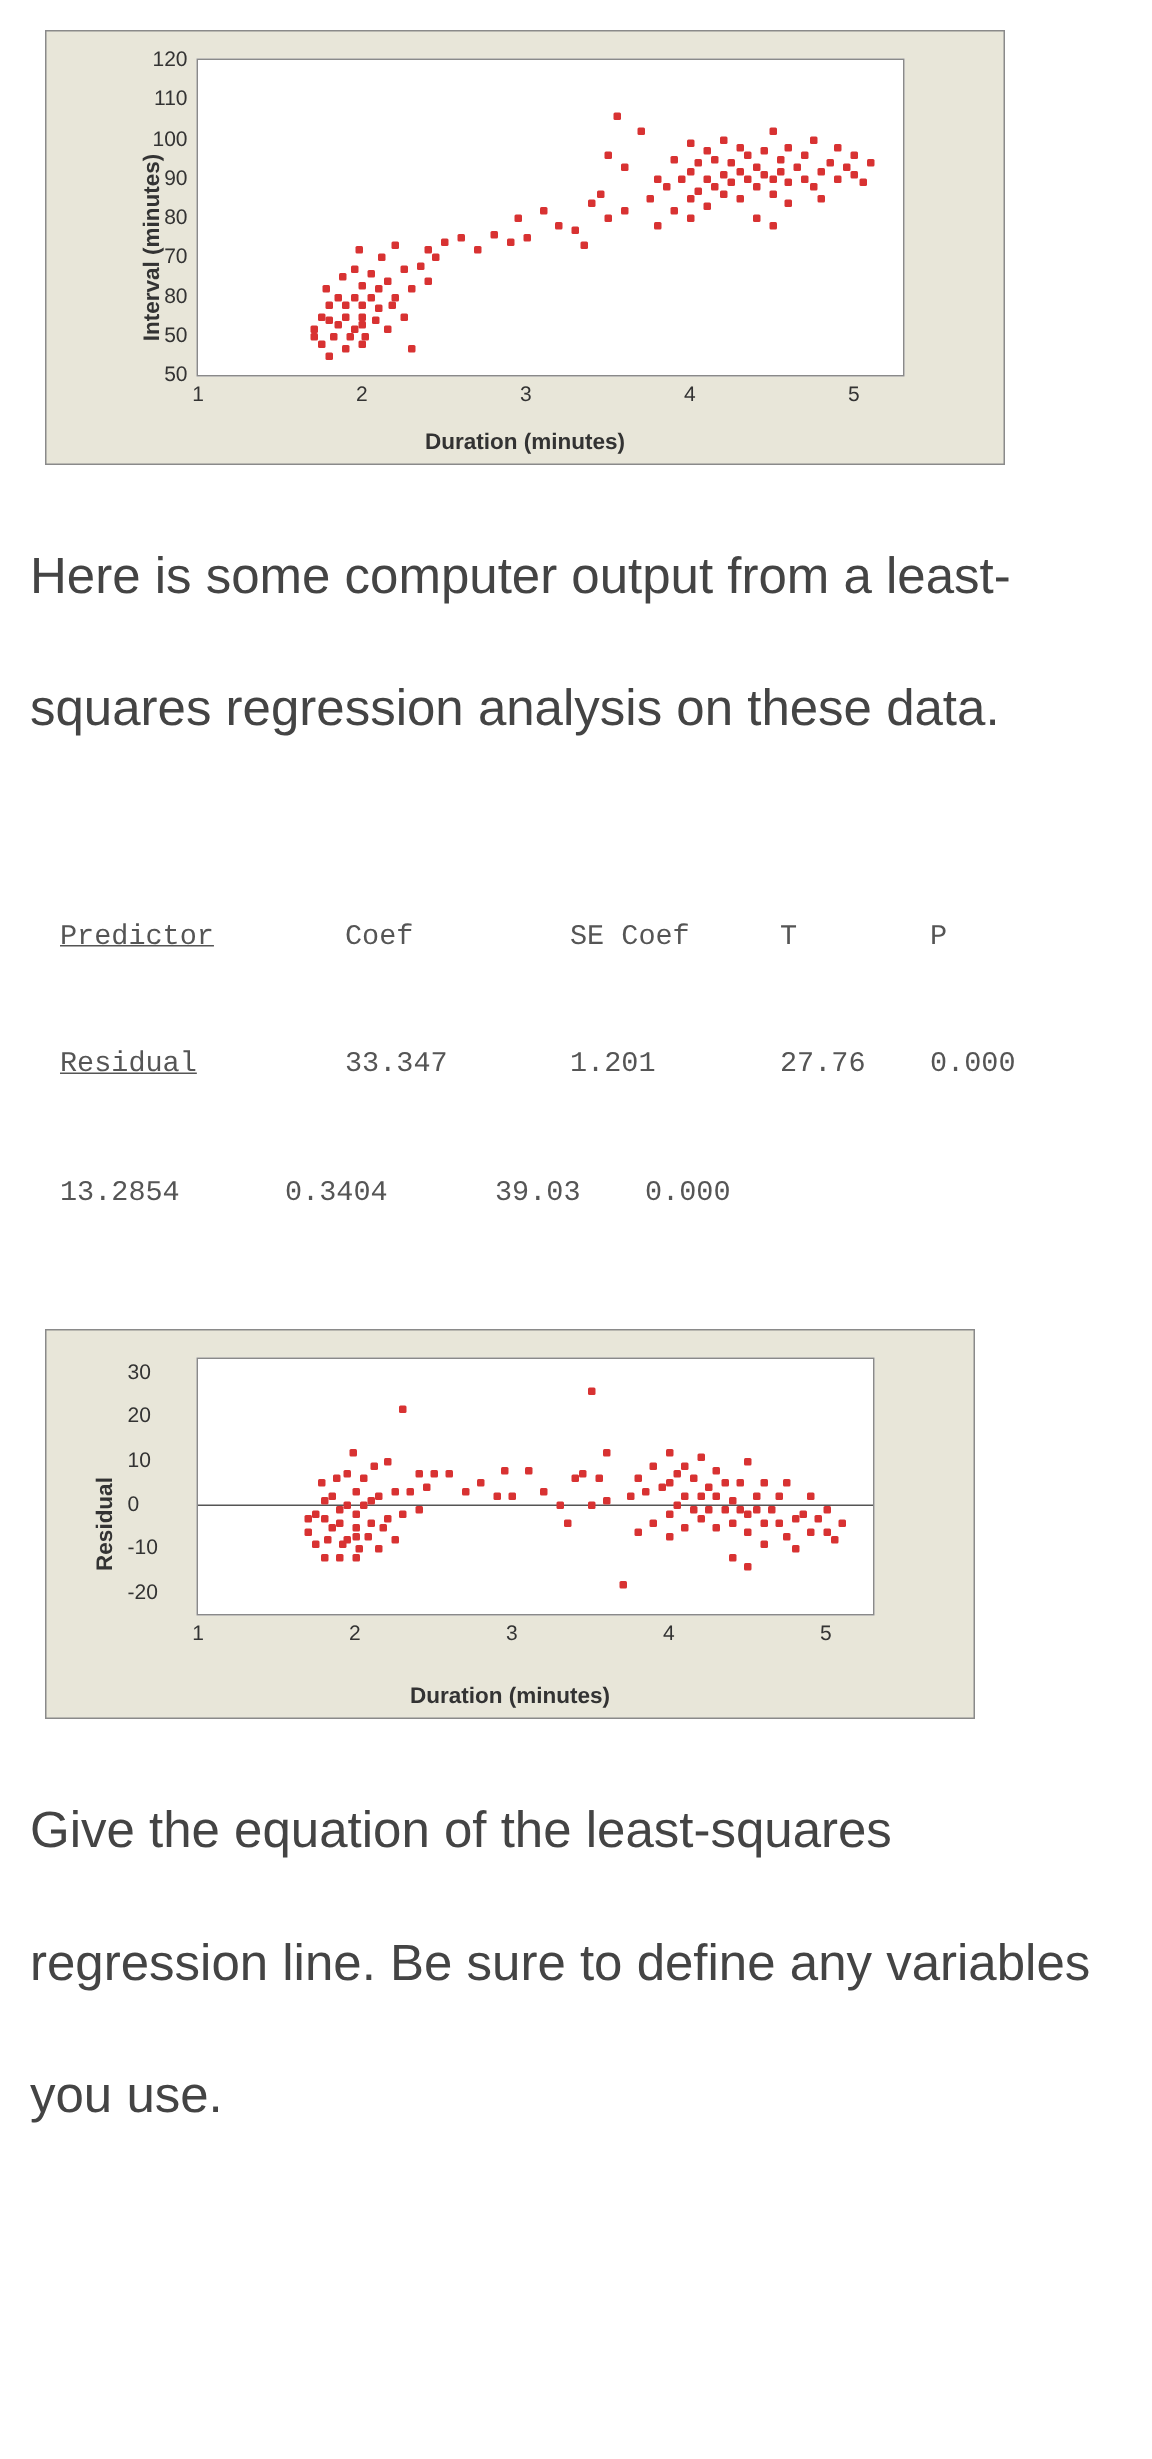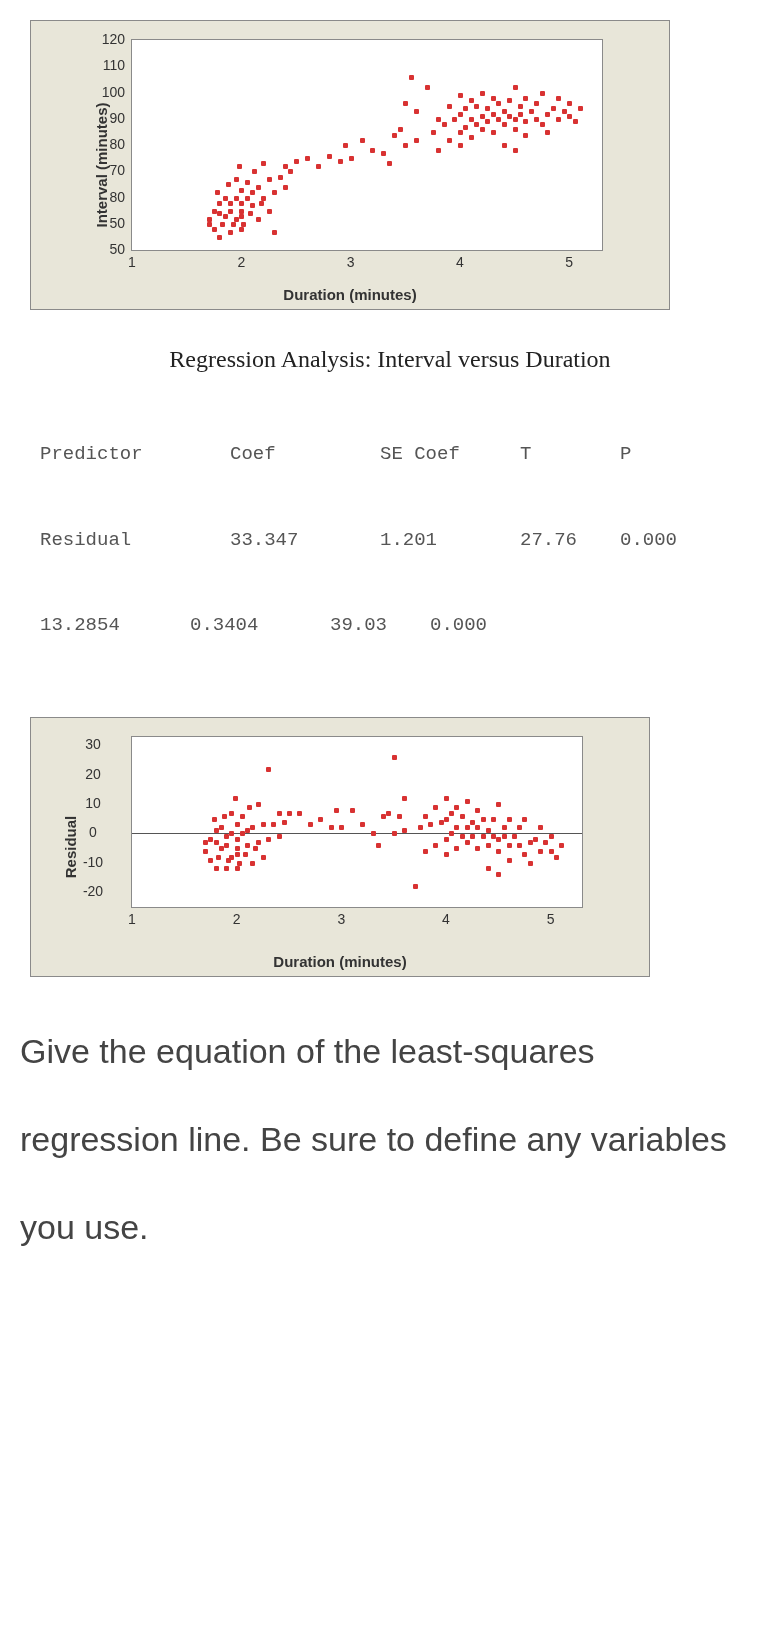--- a/index.html
+++ b/index.html
@@ -74,21 +74,21 @@
   .ytick {
     position: absolute;
     right: 100%;
     margin-right: 6px;
     transform: translateY(-50%);
     font-size: 14px;
     color: #333;
     white-space: nowrap;
   }
   .top .ytick { left: 60px; right: auto; width: 34px; text-align: right; }
-  .bottom .ytick { left: 42px; right: auto; width: 40px; text-align: center; }
+  .bottom .ytick { left: 54px; right: auto; width: 40px; text-align: left; }
 
   .xtick {
     position: absolute;
     top: 100%;
     margin-top: 4px;
     transform: translateX(-50%);
     font-size: 14px;
     color: #333;
   }
   .pt {
@@ -120,21 +120,21 @@
   }
   .reg-mono {
     font-family: "Courier New", Courier, monospace;
     font-size: 19px;
     color: #555;
     white-space: pre;
     line-height: 1.5;
   }
   .reg-row { display: flex; }
   .reg-row > span { display: inline-block; }
-  .c-pred { width: 190px; }
+  .c-pred { width: 190px; text-decoration: underline; }
   .c-coef { width: 150px; }
   .c-se   { width: 140px; }
   .c-t    { width: 100px; }
   .c-p    { width: 80px; }
   .reg-summary {
     font-family: "Courier New", Courier, monospace;
     font-size: 19px;
     color: #555;
     margin-top: 10px;
     white-space: pre;
@@ -279,23 +279,23 @@
       <div class="ytick" style="top: 201.75px;">50</div>
       <div class="ytick" style="top: 175.5px;">80</div>
       <div class="ytick" style="top: 149.25px;">70</div>
       <div class="ytick" style="top: 123px;">80</div>
       <div class="ytick" style="top: 96.75px;">90</div>
       <div class="ytick" style="top: 70.5px;">100</div>
       <div class="ytick" style="top: 44.25px;">110</div>
       <div class="ytick" style="top: 18px;">120</div>
     </div>
 
+<p class="body-text">Here is some computer output from a least-squares regression analysis on these data.</p>
 
 <div class="reg-block">
-  <div class="reg-title">Regression Analysis: Interval versus Duration</div>
   <div class="reg-mono">
     <div class="reg-row">
       <span class="c-pred">Predictor</span>
       <span class="c-coef">Coef</span>
       <span class="c-se">SE Coef</span>
       <span class="c-t">T</span>
       <span class="c-p">P</span>
     </div>
     <div class="reg-row">
       <span class="c-pred">Residual</span>

